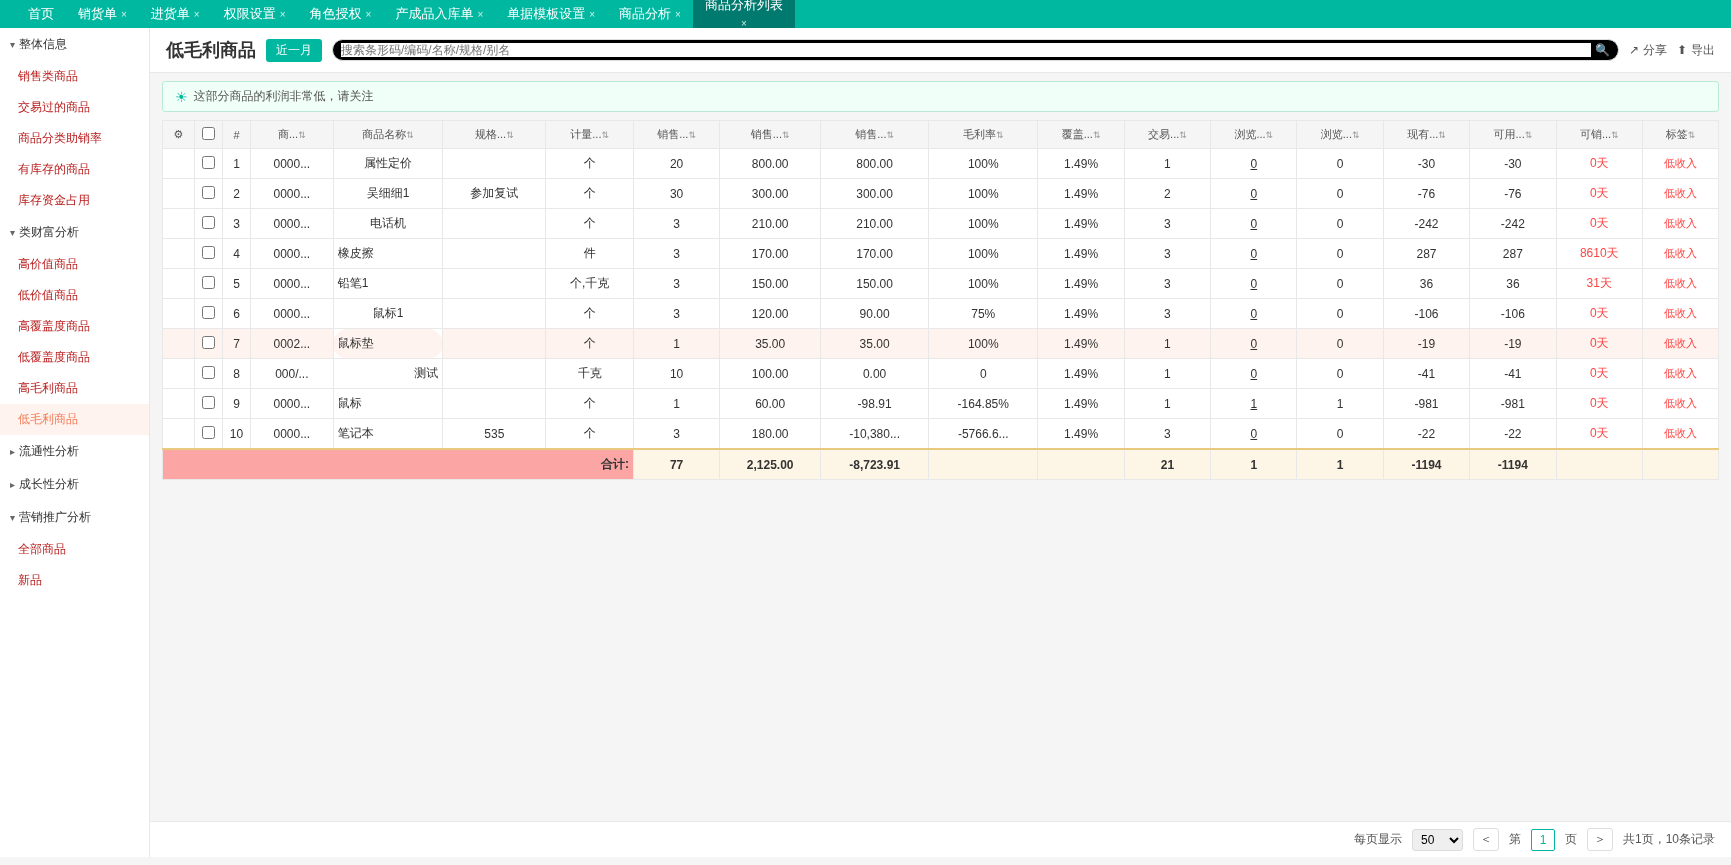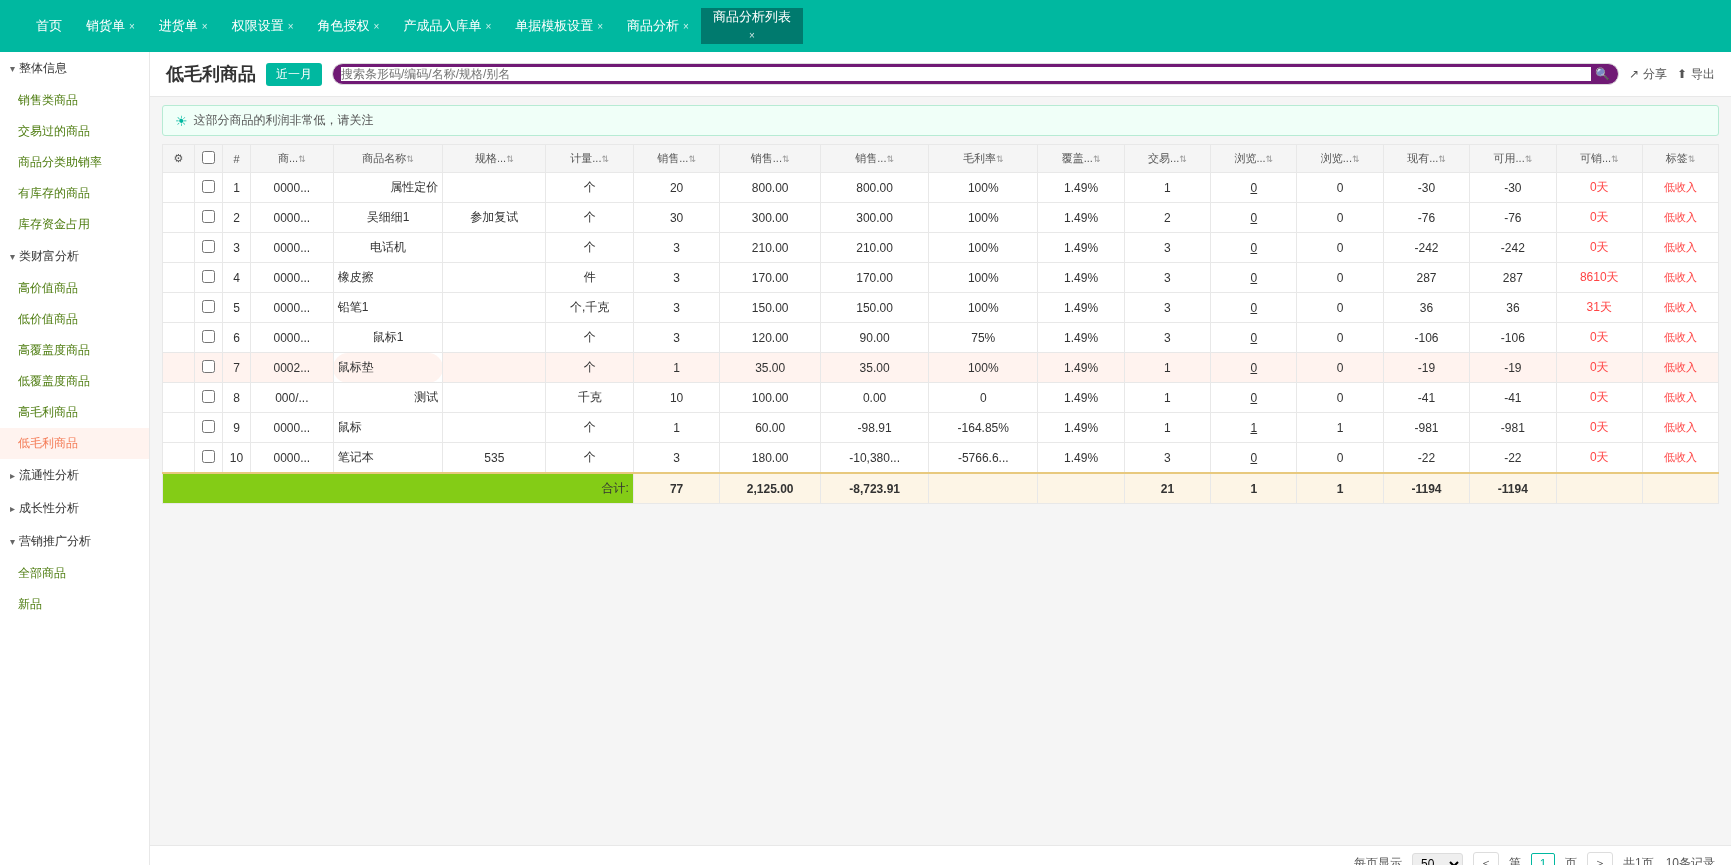--- a/index.html
+++ b/index.html
@@ -3,22 +3,22 @@
   <meta charset="utf-8">
   <style>
     * { box-sizing: border-box; margin: 0; padding: 0; font-family: 'Microsoft YaHei', Arial, sans-serif; }
     body { background: #f5f5f5; font-size: 12px; color: #333; }
 
     
     .top-nav {
       background: #00b8a0;
       display: flex;
       align-items: center;
-      height: 52px;
-      padding: 0 24px;
+      height: 28px;
+      padding: 0 16px;
       gap: 0;
     }
     .nav-item {
       color: #fff;
       padding: 0 12px;
       height: 36px;
       display: flex;
       align-items: center;
       cursor: pointer;
       font-size: 13px;
@@ -49,21 +49,21 @@
       padding: 8px 10px;
       font-size: 12px;
       color: #333;
       cursor: pointer;
       gap: 4px;
     }
     .sidebar-group-title .arrow { font-size: 10px; color: #666; }
     .sidebar-item {
       padding: 7px 10px 7px 18px;
       font-size: 12px;
-      color: #4d7c0f;
+      color: #b91c1c;
       cursor: pointer;
     }
     .sidebar-item.active { background: #fff3ef; color: #f47b56; }
 
     
     .content {
       flex: 1;
       display: flex;
       flex-direction: column;
       overflow: hidden;
@@ -93,21 +93,21 @@
       font-size: 12px;
       cursor: pointer;
     }
     .search-box {
       flex: 1;
       display: flex;
       align-items: center;
       border: 1px solid #ddd;
       border-radius: 11px;
       padding: 3px 8px;
-      background: #701a75;
+      background: #000000;
       gap: 4px;
     }
     .search-box input {
       border: none;
       outline: none;
       font-size: 12px;
       flex: 1;
       color: #999;
     }
     .header-actions {
@@ -363,21 +363,21 @@
             <th>可销...<span class="sort-arrows">⇅</span></th>
             <th>标签<span class="sort-arrows">⇅</span></th>
           </tr>
         </thead>
         <tbody id="table-body">
         <tr>
               <td></td>
               <td><input type="checkbox" style=""></td>
               <td>1</td>
               <td>0000...</td>
-              <td style="text-align:right;">属性定价</td>
+              <td style="text-align:center;">属性定价</td>
               <td></td>
               <td>个</td>
               <td>20</td>
               <td>800.00</td>
               <td>800.00</td>
               <td>100%</td>
               <td>1.49%</td>
               <td>1</td>
               <td><span class="underline-val">0</span></td>
               <td>0</td>
@@ -571,21 +571,21 @@
               <td><span class="underline-val">0</span></td>
               <td>0</td>
               <td>-22</td>
               <td>-22</td>
               <td class="tag-days-red">0天</td>
               <td class="tag-low-income">低收入</td>
             </tr>
           </tbody>
         <tfoot>
           <tr class="table-footer">
-            <td colspan="7" style="text-align:right; font-weight:normal; background:#84cc16;">合计:</td>
+            <td colspan="7" style="text-align:right; font-weight:bold; background:#fca5a5;">合计:</td>
             <td>77</td>
             <td>2,125.00</td>
             <td>-8,723.91</td>
             <td></td>
             <td></td>
             <td>21</td>
             <td>1</td>
             <td>1</td>
             <td>-1194</td>
             <td>-1194</td>

